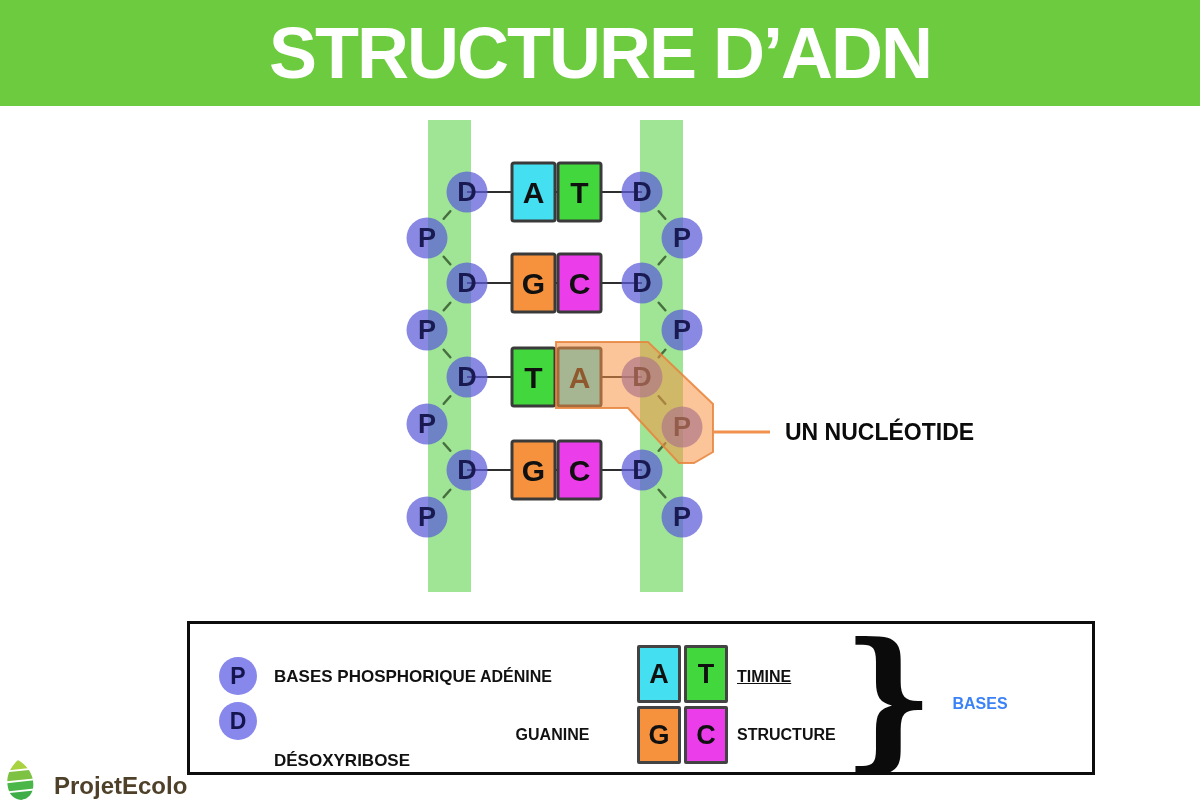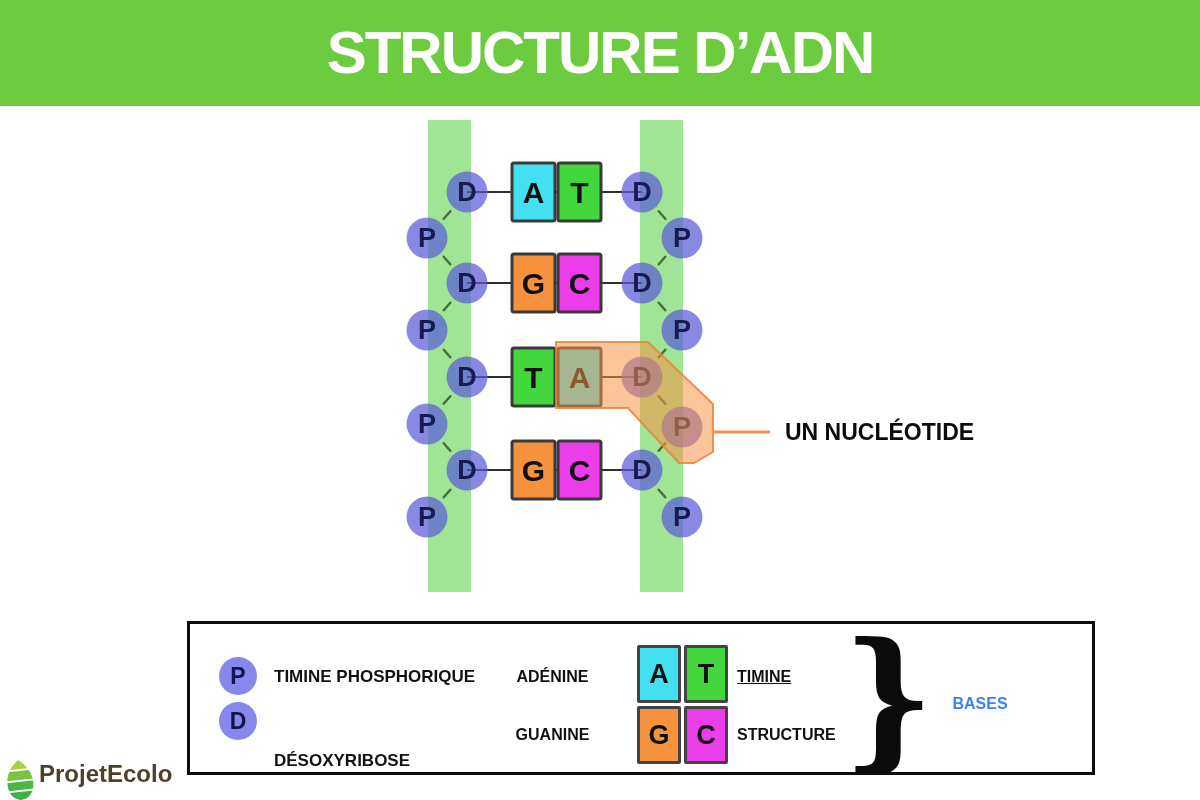--- a/index.html
+++ b/index.html
@@ -1,21 +1,21 @@
 <!DOCTYPE html>
 <html><head>
 <meta charset="utf-8">
 <style>
   html,body{margin:0;padding:0;background:#fff;}
   .page{position:relative;width:1200px;height:800px;overflow:hidden;background:#fff;
         font-family:"Liberation Sans","DejaVu Sans",sans-serif;}
   
   .banner{position:absolute;left:0;top:0;width:1200px;height:106px;background:#6CCB3F;
           display:flex;align-items:center;justify-content:center;}
-  .banner h1{margin:12px;color:#fff;font-size:60px;font-weight:800;letter-spacing:-2px;line-height:106px;}
+  .banner h1{margin:12px;color:#fff;font-size:72px;font-weight:800;letter-spacing:-2px;line-height:106px;}
   
   .dna-svg{position:absolute;left:0;top:0;}
   .node-letter{fill:#1A1A52;font-size:27px;font-weight:bold;}
   .base-letter{fill:#101010;font-size:30px;font-weight:bold;}
   .annot-text{fill:#0b0b0b;font-size:23px;font-weight:bold;}
   
   .legend-box{position:absolute;left:187px;top:621px;width:908px;height:154px;
               border:3px solid #0d0d0d;background:#fff;box-sizing:border-box;}
   .abs{position:absolute;}
   .vcenter{transform:translateY(-50%);}
@@ -26,21 +26,21 @@
   .lg-name{font-size:16px;font-weight:bold;color:#111;white-space:nowrap;}
   .base-sq{width:44px;height:58px;border:3px solid #434343;border-radius:2px;box-sizing:border-box;
            display:flex;align-items:center;justify-content:center;
            font-size:27px;font-weight:800;color:#101010;}
   .sq-cyan{background:#44DFF1;} .sq-green{background:#42D73D;}
   .sq-orange{background:#F6923E;} .sq-magenta{background:#EC3DEA;}
   .brace{font-family:"DejaVu Serif",serif;font-size:150px;font-weight:bold;color:#0b0b0b;
          transform:translateY(-50%) scaleX(0.95);line-height:1;}
   .group-label{width:200px;text-align:center;font-size:16px;font-weight:bold;color:#3b82f6;line-height:28px;}
   
-  .logo{position:absolute;left:4px;top:760px;display:flex;align-items:flex-start;gap:3px;}
+  .logo{position:absolute;left:4px;top:760px;display:flex;align-items:flex-end;gap:18px;}
   .logo-text{font-size:24px;font-weight:bold;color:#4F4129;letter-spacing:0;}
 </style>
 </head>
 <body>
 
 <div class="page">
 
   <div class="banner">
     <h1>STRUCTURE D’ADN</h1>
   </div>
@@ -137,28 +137,28 @@
     <polygon points="556,342 648,342 713,404 713,452 694,463 679,463 628,408 556,408" fill-opacity="0.55" stroke-opacity="0.85" stroke-width="2" stroke="#E8843C" fill="#F79446"></polygon>
     <line x1="714" y1="432" x2="770" y2="432" stroke-width="3" stroke="#F0914D"></line>
     <text class="annot-text" x="785" y="440">UN NUCLÉOTIDE</text>
   </svg>
 
   <div class="legend-box"></div>
 
   <div class="abs lg-circle" style="left:219px;top:657px;">
     <span>P</span>
   </div>
-  <div class="abs lg-label vcenter" style="left:274px;top:677px;">TIMINE PHOSPHORIQUE</div>
+  <div class="abs lg-label vcenter" style="left:274px;top:677px;">BASES PHOSPHORIQUE</div>
 
   <div class="abs lg-circle" style="left:219px;top:702px;">
     <span>D</span>
   </div>
   <div class="abs lg-label vcenter" style="left:274px;top:761px;">DÉSOXYRIBOSE</div>
 
-  <div class="abs lg-name vcenter" style="left:480px;width:145px;text-align:center;top:677px;">ADÉNINE</div>
+  <div class="abs lg-name vcenter" style="left:480px;width:145px;text-align:left;top:677px;">ADÉNINE</div>
   <div class="abs base-sq sq-cyan" style="left:637px;top:645px;">
     <span>A</span>
   </div>
   <div class="abs base-sq sq-green" style="left:684px;top:645px;">
     <span>T</span>
   </div>
   <div class="abs lg-name vcenter" style="left:737px;top:677px;text-decoration:underline;">TIMINE</div>
 
   <div class="abs lg-name vcenter" style="left:480px;width:145px;text-align:center;top:735px;">GUANINE</div>
   <div class="abs base-sq sq-orange" style="left:637px;top:706px;">

